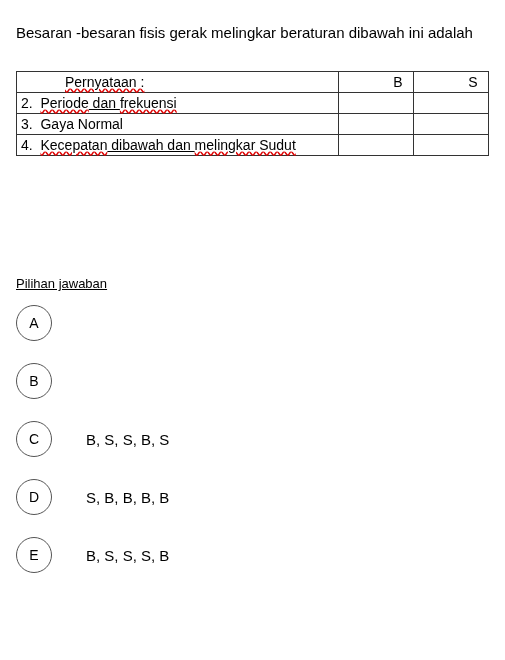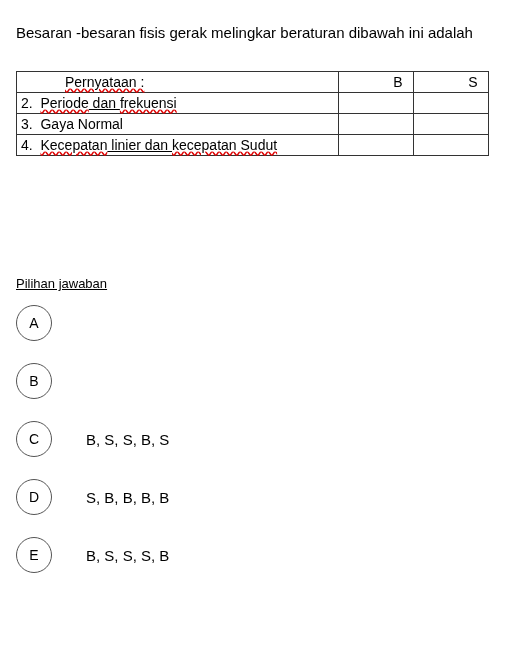--- a/index.html
+++ b/index.html
@@ -118,21 +118,21 @@
         <span>3.</span>&nbsp;
         <span>Gaya Normal</span>
       </td>
       <td class="col-bs"></td>
       <td class="col-bs"></td>
     </tr>
 
     <tr>
       <td class="stmt-cell">
         <span>4.</span>&nbsp;
-        <span class="ul squig">Kecepatan</span><span class="ul"> linier dan </span><span class="ul squig">kecepatan Sudut</span>
+        <span class="ul squig">Kecepatan</span><span class="ul"> dibawah dan </span><span class="ul squig">melingkar Sudut</span>
       </td>
       <td class="col-bs"></td>
       <td class="col-bs"></td>
     </tr>
 
   </tbody>
     </table>
 
   <div class="answer-header">Pilihan jawaban</div>
 

